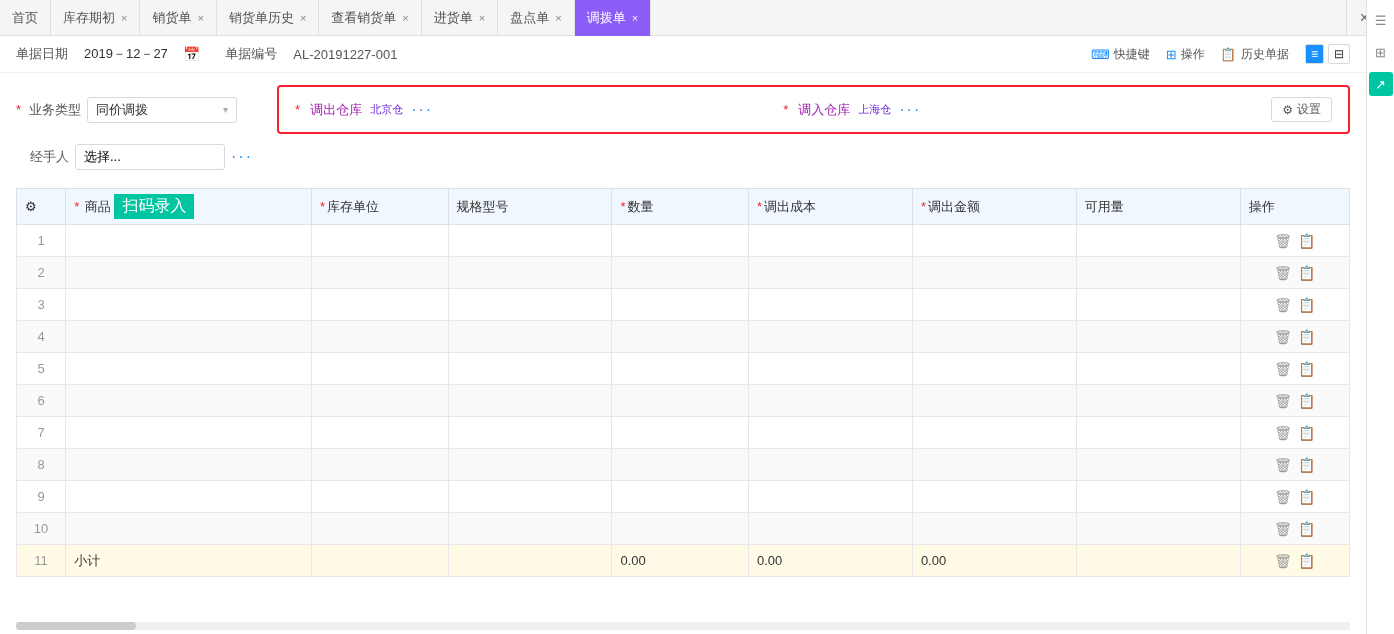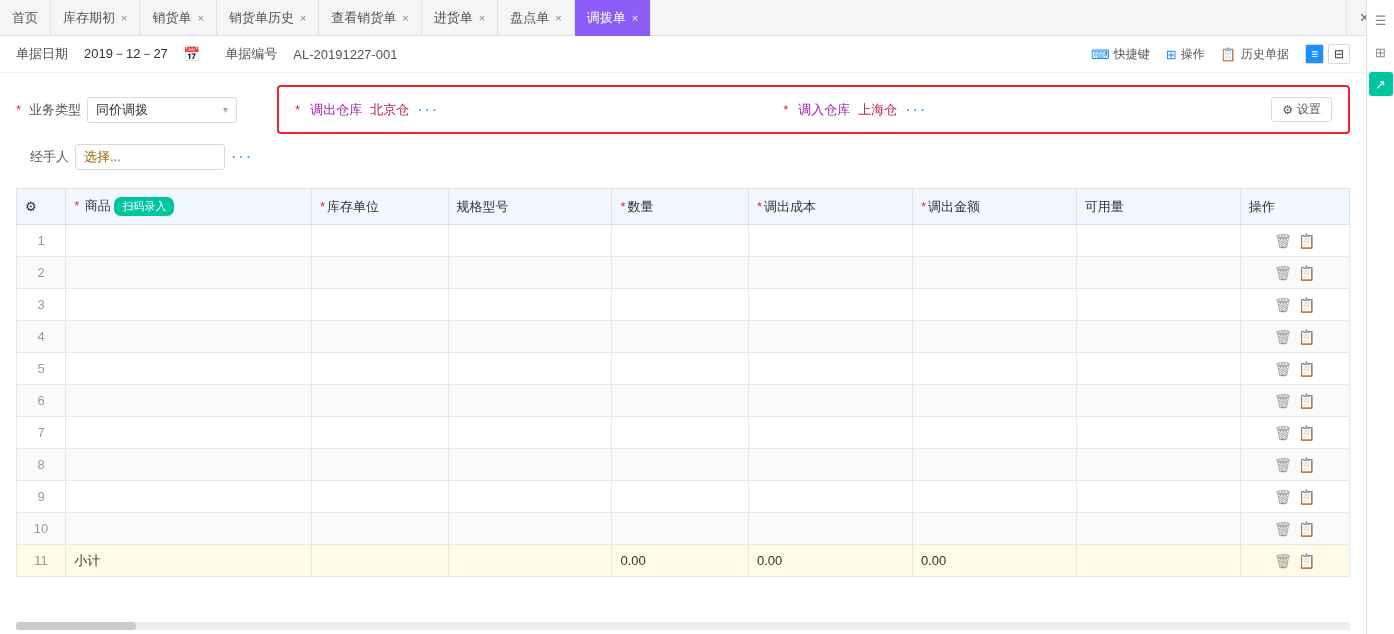--- a/index.html
+++ b/index.html
@@ -98,21 +98,21 @@
       padding: 10px 16px;
       display: flex; align-items: center; gap: 32px;
       flex: 1;
       margin-left: 16px;
     }
     .warehouse-field {
       display: flex; align-items: center; gap: 8px;
       flex: 1;
     }
     .warehouse-field label { color: #a21caf; white-space: nowrap; }
-    .warehouse-value { color: #be185d; font-size: 13px; }
+    .warehouse-value { color: #6d28d9; font-size: 11px; }
     .settings-btn {
       border: 1px solid #d9d9d9; border-radius: 3px;
       padding: 3px 10px; font-size: 12px;
       color: #555; cursor: pointer; background: #fff;
       display: flex; align-items: center; gap: 4px;
       white-space: nowrap;
     }
 
     
     .table-container {
@@ -155,22 +155,22 @@
     }
     .row-num { color: #999; text-align: center; }
     .op-cell {
       display: flex; align-items: center; gap: 6px; justify-content: center;
     }
     .op-icon { color: #999; cursor: pointer; font-size: 14px; }
 
     
     .scan-btn {
       background: #00c5a1; color: #fff;
-      border: none; border-radius: 7px;
-      padding: 2px 8px; font-size: 11px;
+      border: none; border-radius: 0;
+      padding: 2px 8px; font-size: 16px;
       cursor: pointer; white-space: nowrap;
     }
 
     
     .right-sidebar {
       position: fixed; right: 0; top: 0; bottom: 0;
       width: 28px;
       display: flex; flex-direction: column; align-items: center;
       background: #fff; border-left: 1px solid #e0e0e0;
       padding: 8px 0; gap: 8px; z-index: 100;
@@ -307,21 +307,21 @@
         <button class="settings-btn">
           <span>⚙</span>
           <span>设置</span>
         </button>
       </div>
     </div>
 
     <div class="form-row">
       <div class="form-field">
         <label style="margin-left:14px;">经手人</label>
-        <div class="form-input-box" style="min-width:150px;color:#a16207;">
+        <div class="form-input-box" style="min-width:150px;color:#000000;">
           <span>选择...</span>
         </div>
         <span class="form-dots">···</span>
       </div>
     </div>
   </div>
 
   <div class="table-container">
     <table>
       <thead>

